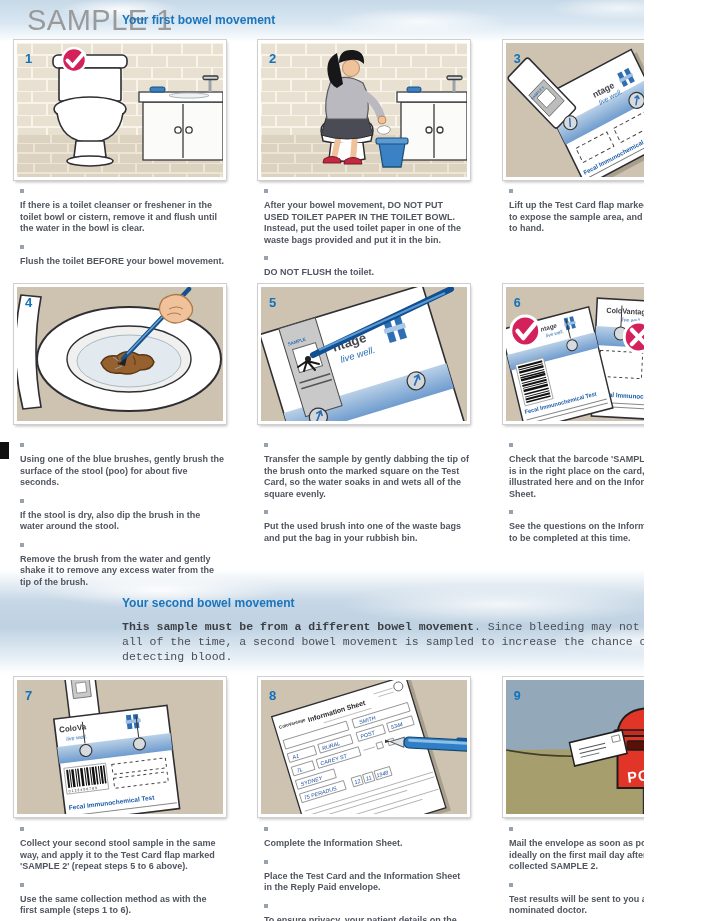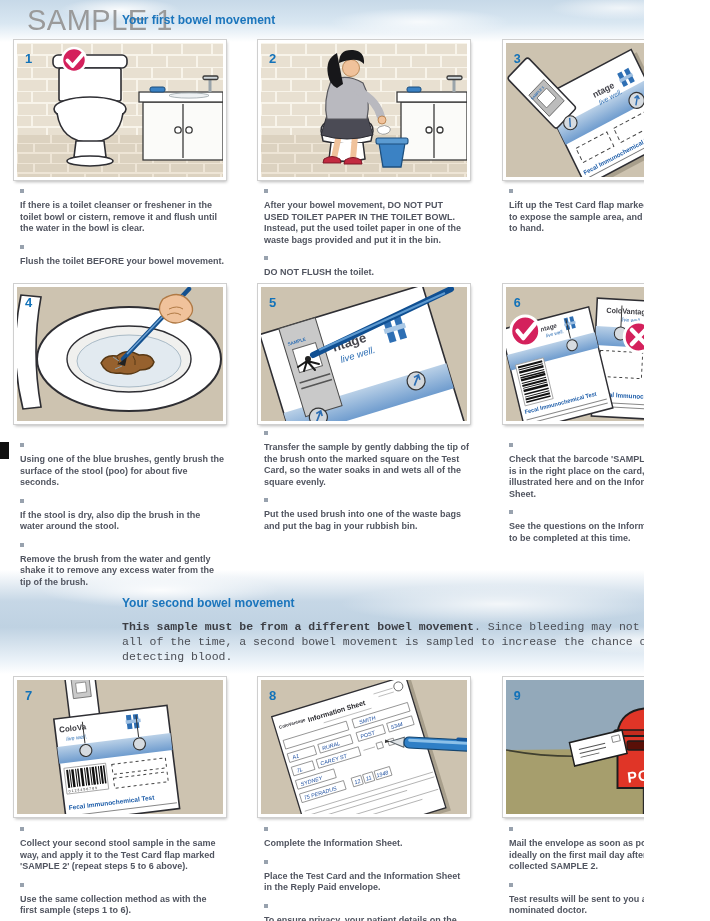--- a/index.html
+++ b/index.html
@@ -325,21 +325,21 @@
       </li>
     <li>
         <span class="bm"></span>
         <span class="bt">If the stool is dry, also dip the brush in the water around the stool.</span>
       </li>
     <li>
         <span class="bm"></span>
         <span class="bt">Remove the brush from the water and gently shake it to remove any excess water from the tip of the brush.</span>
       </li>
   </ul>
-  <ul class="bullets" style="left:258px;top:428px;width:212px">
+  <ul class="bullets" style="left:258px;top:440px;width:212px">
     <li>
         <span class="bm"></span>
         <span class="bt">Transfer the sample by gently dabbing the tip of the brush onto the marked square on the Test Card, so the water soaks in and wets all of the square evenly.</span>
       </li>
     <li>
         <span class="bm"></span>
         <span class="bt">Put the used brush into one of the waste bags and put the bag in your rubbish bin.</span>
       </li>
   </ul>
   <ul class="bullets" style="left:503px;top:440px;width:198px">

